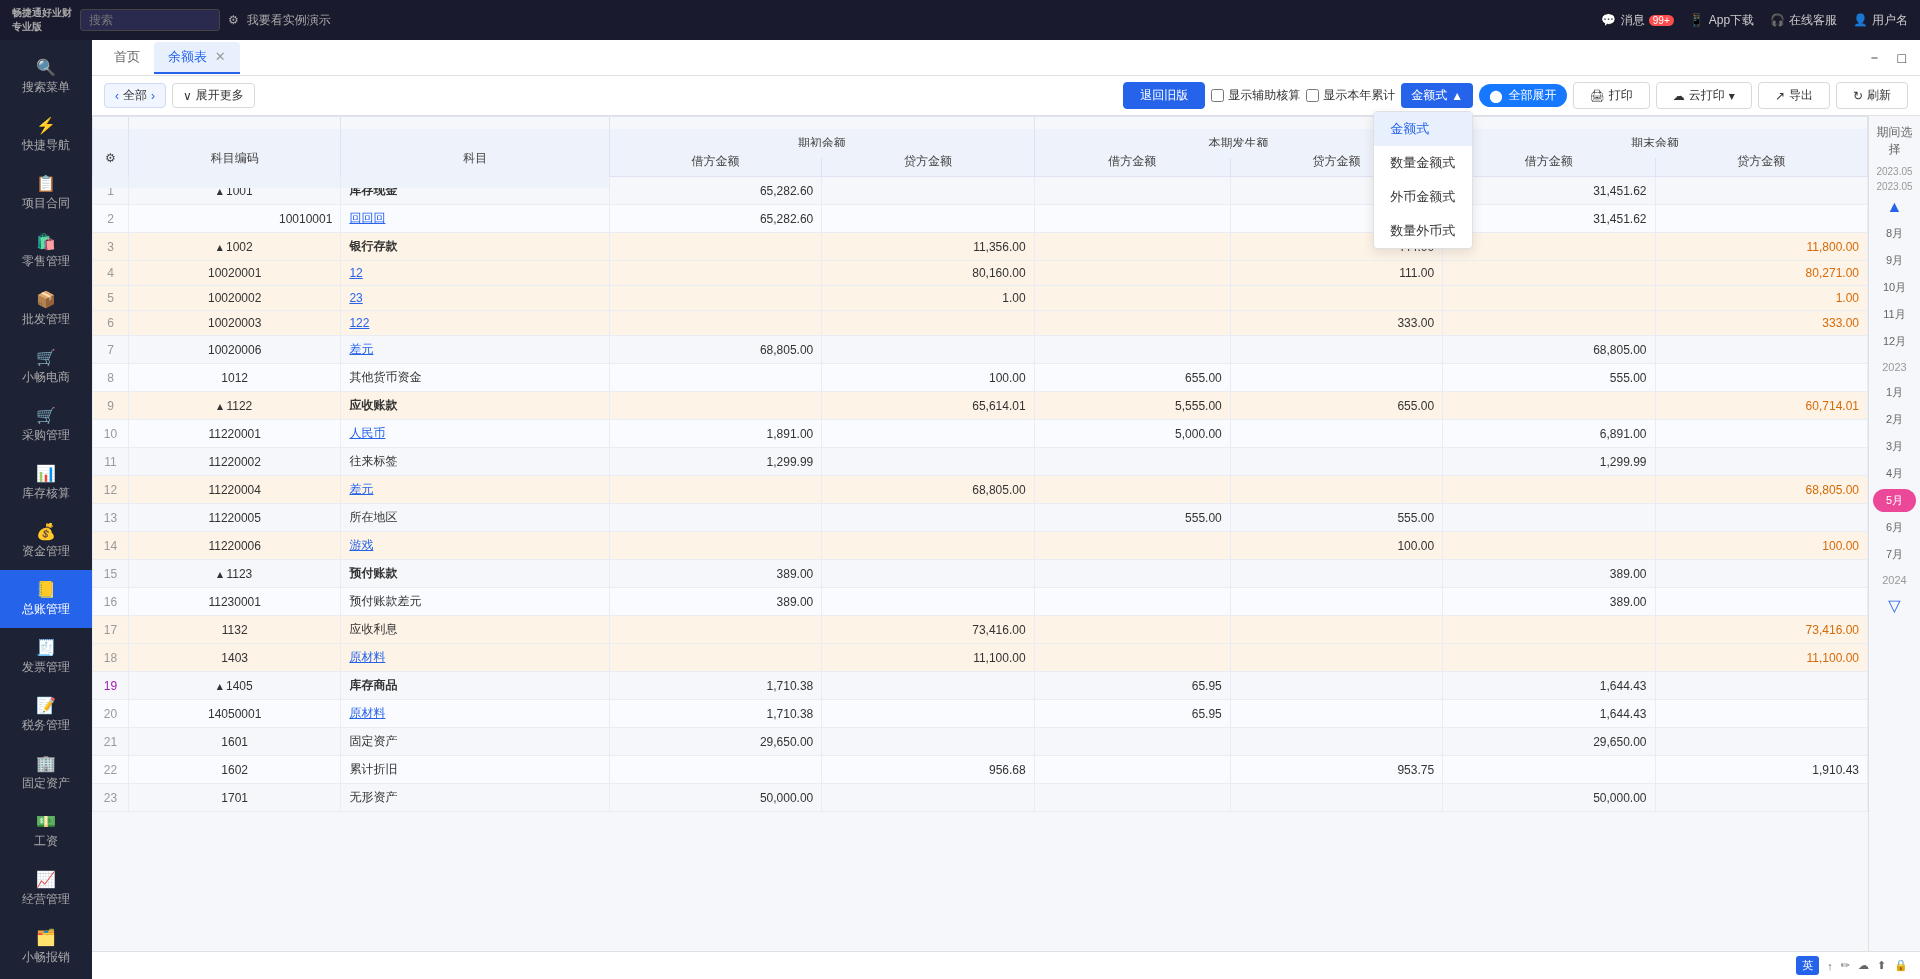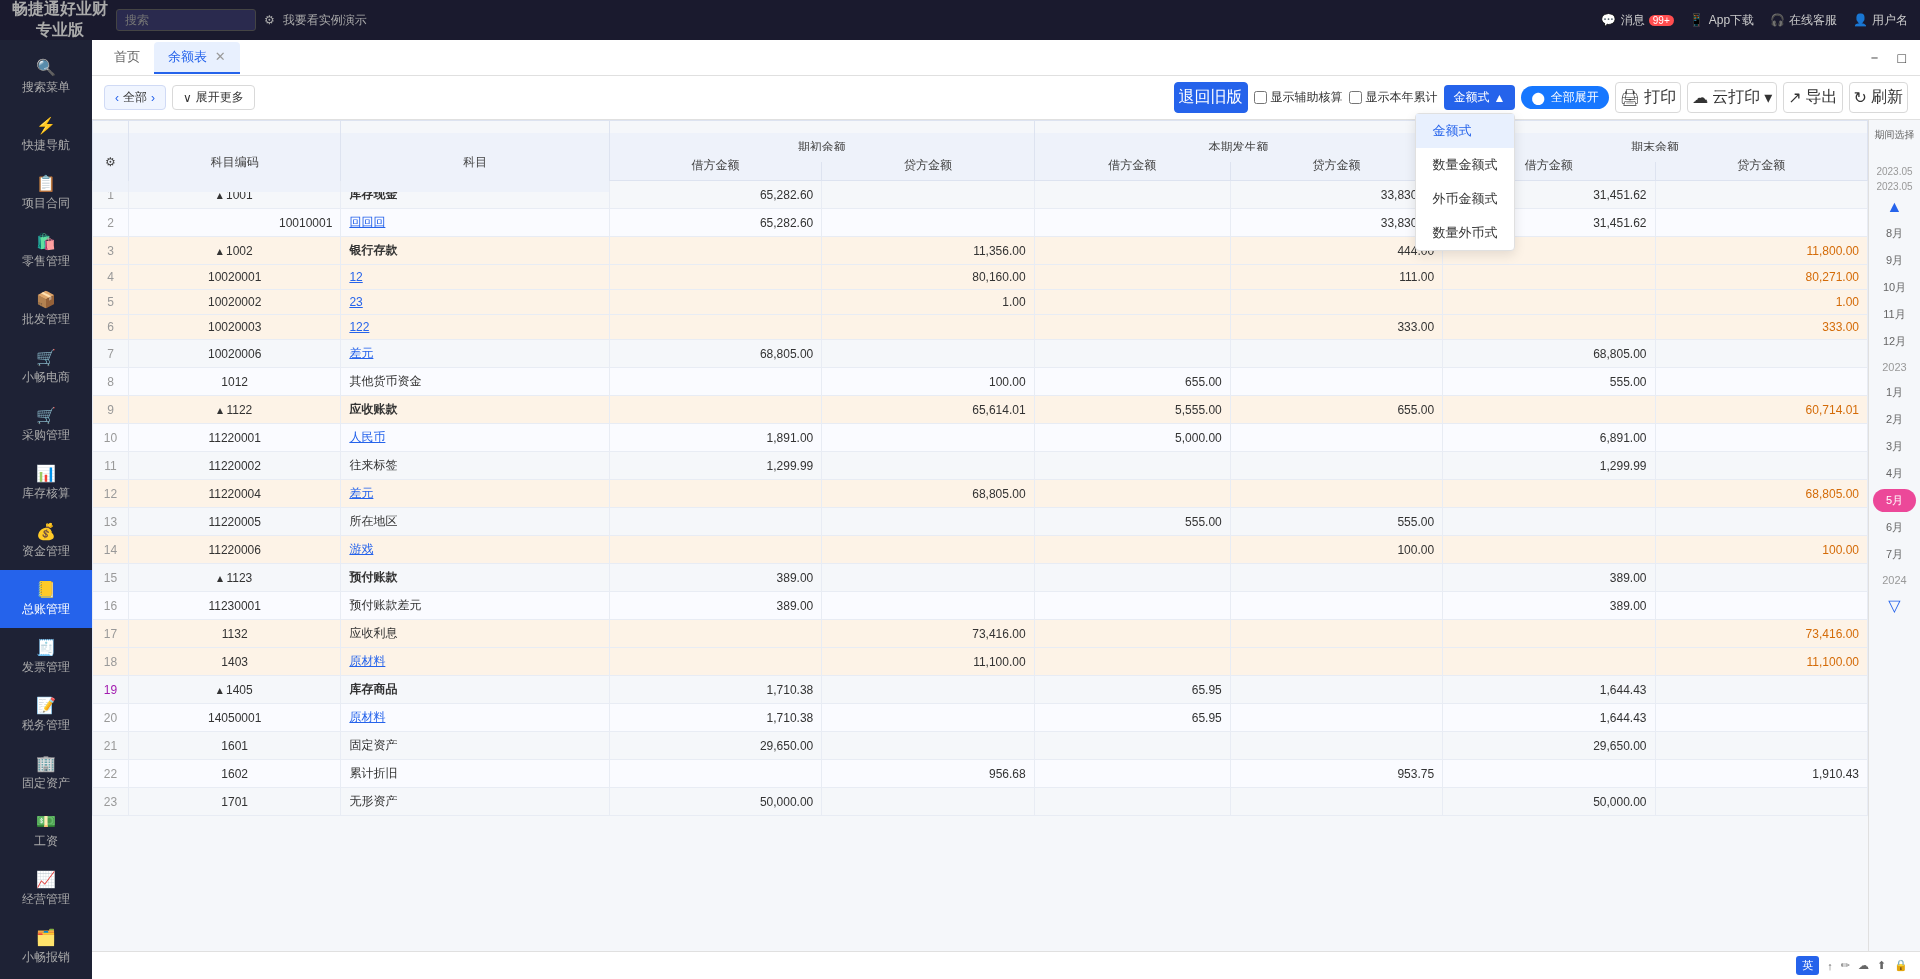--- a/index.html
+++ b/index.html
@@ -2,21 +2,21 @@
 <html><head>
   <meta charset="utf-8">
   <style>
     * { box-sizing: border-box; margin: 0; padding: 0; }
     body { font-family: 'Microsoft YaHei', Arial, sans-serif; font-size: 12px; background: #f0f2f5; color: #333; overflow: hidden; }
 
     
     .top-bar { display: flex; align-items: center; justify-content: space-between; background: #1a1a2e; height: 40px; padding: 0 12px; color: #ccc; }
     .top-bar-left { display: flex; align-items: center; gap: 8px; }
     .top-bar-logo { color: #4CAF50; font-size: 13px; font-weight: bold; }
-    .top-bar-logo span { color: #aaa; font-size: 16px; display: block; text-align: center; }
+    .top-bar-logo span { color: #aaa; font-size: 10px; display: block; }
     .top-bar-search { background: #2a2a4e; border: 1px solid #444; border-radius: 3px; padding: 3px 8px; color: #ccc; width: 140px; font-size: 12px; }
     .top-bar-right { display: flex; align-items: center; gap: 16px; font-size: 12px; }
     .top-bar-icon-group { display: flex; align-items: center; gap: 4px; cursor: pointer; }
     .badge { background: #ff4d4f; color: white; border-radius: 8px; padding: 0 4px; font-size: 10px; }
 
     
     .layout { display: flex; height: calc(100vh - 40px); }
 
     
     .sidebar { width: 92px; background: #1e2235; display: flex; flex-direction: column; align-items: center; padding-top: 8px; overflow-y: auto; }
@@ -30,21 +30,21 @@
     
     .tab-bar { display: flex; align-items: center; background: #fff; border-bottom: 1px solid #e0e0e0; padding: 0 8px; height: 36px; }
     .tab-item { padding: 6px 14px; cursor: pointer; color: #666; font-size: 13px; border-bottom: 2px solid transparent; }
     .tab-item.active { color: #2563eb; border-bottom-color: #2563eb; background: #e8f0fe; border-radius: 4px 4px 0 0; }
     .tab-close { margin-left: 4px; cursor: pointer; color: #999; }
 
     
     .toolbar { display: flex; align-items: center; gap: 8px; background: #fff; padding: 6px 12px; border-bottom: 1px solid #e0e0e0; flex-wrap: wrap; }
     .toolbar-left { display: flex; align-items: center; gap: 6px; flex: 1; }
     .toolbar-right { display: flex; align-items: center; gap: 6px; }
-    .btn { padding: 4px 4px; border-radius: 4px; cursor: pointer; font-size: 16px; border: 1px solid #d9d9d9; background: #fff; color: #333; display: flex; align-items: center; gap: 4px; }
+    .btn { padding: 4px 16px; border-radius: 4px; cursor: pointer; font-size: 12px; border: 1px solid #d9d9d9; background: #fff; color: #333; display: flex; align-items: center; gap: 4px; }
     .btn-primary { background: #2563eb; color: #fff; border-color: #2563eb; }
     .breadcrumb-area { display: flex; align-items: center; gap: 4px; background: #f0f5ff; border: 1px solid #d0daf5; border-radius: 4px; padding: 3px 10px; }
     .expand-btn { display: flex; align-items: center; gap: 4px; border: 1px solid #d9d9d9; border-radius: 4px; padding: 3px 10px; background: #fff; cursor: pointer; }
 
     
     .toggle-switch { display: flex; align-items: center; gap: 6px; background: #1677ff; border-radius: 20px; padding: 3px 10px; color: #fff; font-size: 12px; cursor: pointer; }
     table { width: 100%; border-collapse: collapse; font-size: 12px; }
     thead tr th { background: #eef2fa; border: 1px solid #dde3f0; padding: 6px 8px; text-align: center; font-weight: 500; color: #444; position: sticky; top: 12px; z-index: 2; }
     tbody tr td { border: 1px solid #e8ecf4; padding: 5px 8px; color: #333; }
     tbody tr:nth-child(even) { background: #fafbff; }
@@ -531,21 +531,21 @@
     <td class="amount-cell" style="text-align:right;"></td>
     <td class="amount-cell" style="text-align:right;"></td>
     <td class="amount-cell" style="text-align:right;">50,000.00</td>
     <td class="amount-cell" style="text-align:right;"></td>
   </tr>
             </tbody>
         </table>
       </div>
 
       <div class="right-panel">
-        <div style="font-size:10px;color:#666;text-align:center;writing-mode:horizontal-tb;margin-bottom:20px;">期间选择</div>
+        <div style="font-size:12px;color:#666;text-align:center;writing-mode:horizontal-tb;margin-bottom:4px;">期间选择</div>
         <div style="font-size:10px;color:#999;text-align:center;">2023.05</div>
         <div style="font-size:10px;color:#999;text-align:center;">2023.05</div>
         <div class="nav-arrow">▲</div>
         <div class="month-item">8月</div>
         <div class="month-item">9月</div>
         <div class="month-item">10月</div>
         <div class="month-item">11月</div>
         <div class="month-item">12月</div>
         <div class="year-label">2023</div>
         <div class="month-item">1月</div>

